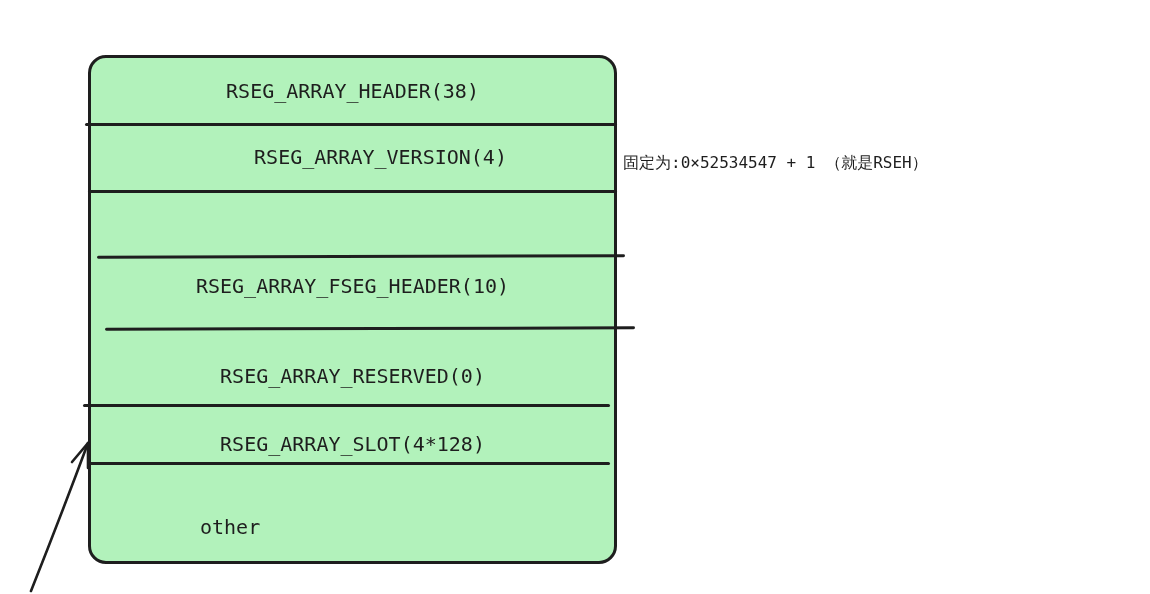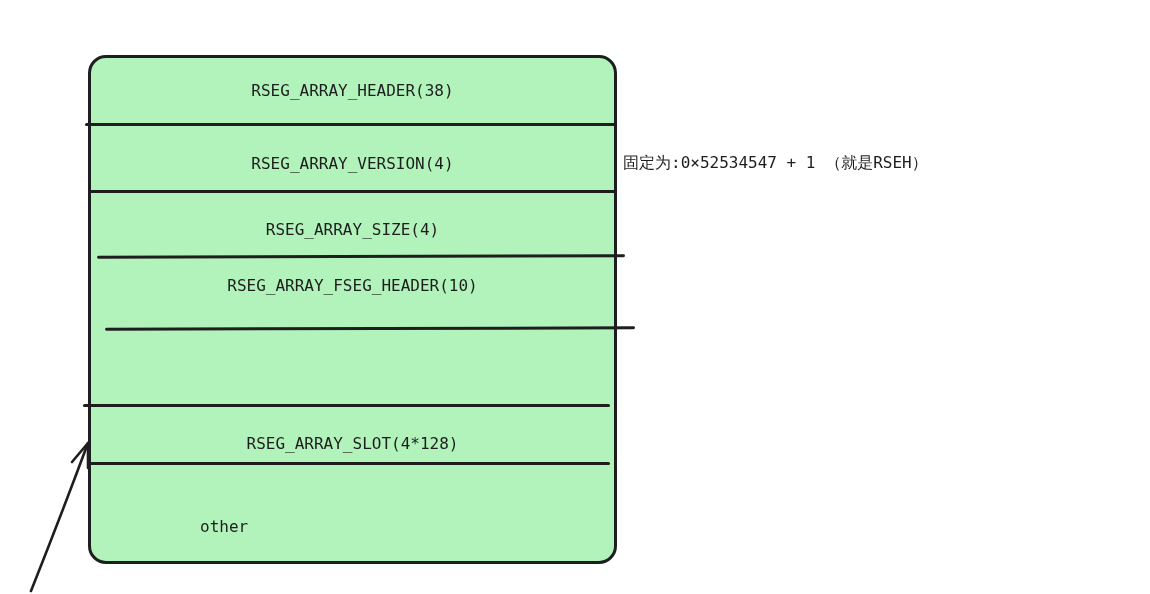--- a/index.html
+++ b/index.html
@@ -29,26 +29,26 @@
   }
   .d1 { left: 85px;  top: 123px; width: 532px; }
   .d2 { left: 88px;  top: 190px; width: 529px; }
   .d3 { left: 97px;  top: 255px; width: 528px; transform: rotate(-0.15deg); }
   .d4 { left: 105px; top: 327px; width: 530px; transform: rotate(-0.15deg); }
   .d5 { left: 83px;  top: 404px; width: 527px; }
   .d6 { left: 88px;  top: 462px; width: 522px; }
 
   .row-label {
     position: absolute; left: 88px; width: 529px; height: 30px; line-height: 30px;
-    text-align: center; font-size: 16px;
+    text-align: center; font-size: 20px;
     color: var(--stroke, #1e1e1e);
     white-space: pre;
   }
   .r1 { top: 76px; }
-  .r2 { top: 149px; }
+  .r2 { top: 142px; margin-left: 28px; }
   .r3 { top: 215px; }
   .r4 { top: 271px; }
   .r5 { top: 361px; }
   .r6 { top: 429px; }
   .r7 { top: 512px; text-align: left; padding-left: 112px; box-sizing: border-box; }
 
   .annotation {
     position: absolute; left: 623px; top: 147px; height: 32px; line-height: 32px;
     font-size: 16px; color: var(--stroke, #1e1e1e); white-space: pre;
   }
@@ -68,22 +68,22 @@
 
   <div class="divider d1"></div>
   <div class="divider d2"></div>
   <div class="divider d3"></div>
   <div class="divider d4"></div>
   <div class="divider d5"></div>
   <div class="divider d6"></div>
 
   <div class="row-label r1">RSEG_ARRAY_HEADER(38)</div>
   <div class="row-label r2">RSEG_ARRAY_VERSION(4)</div>
-  <div class="row-label r3">RSEG_ARRAY_SIZE(4)</div>
   <div class="row-label r4">RSEG_ARRAY_FSEG_HEADER(10)</div>
+  <div class="row-label r5">RSEG_ARRAY_RESERVED(0)</div>
   <div class="row-label r6">RSEG_ARRAY_SLOT(4*128)</div>
   <div class="row-label r7">other</div>
 
   <div class="annotation">固定为:0×52534547 + 1 （就是RSEH）</div>
 
   <svg class="arrow-svg" width="1150" height="594" viewBox="0 0 1150 594" aria-hidden="true">
     <path d="M 31 591 Q 62 513 88 443"></path>
     <path d="M 72 462 L 88 443 L 88 468"></path>
   </svg>
 

